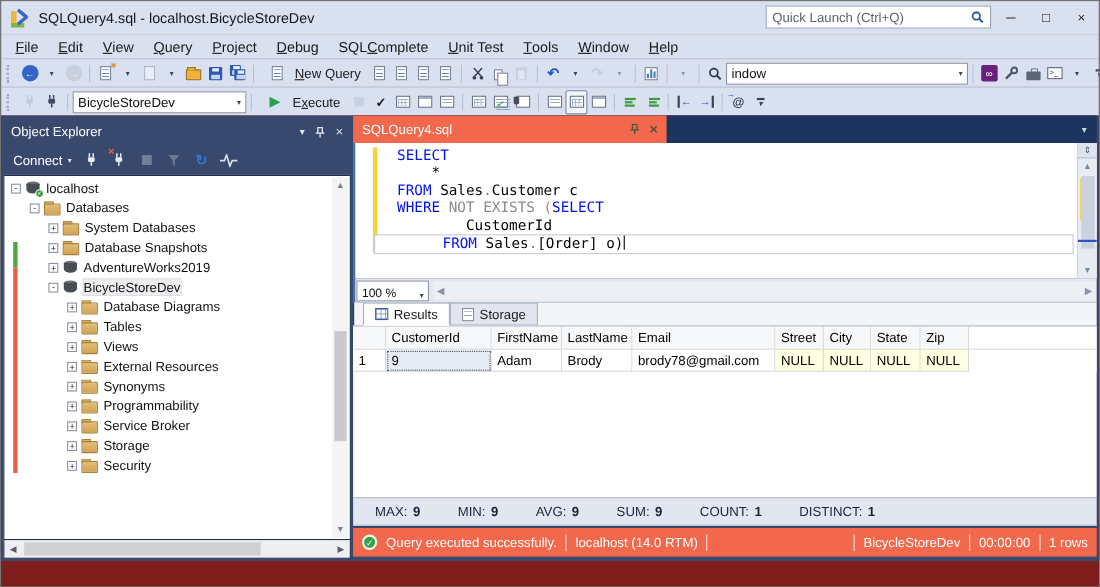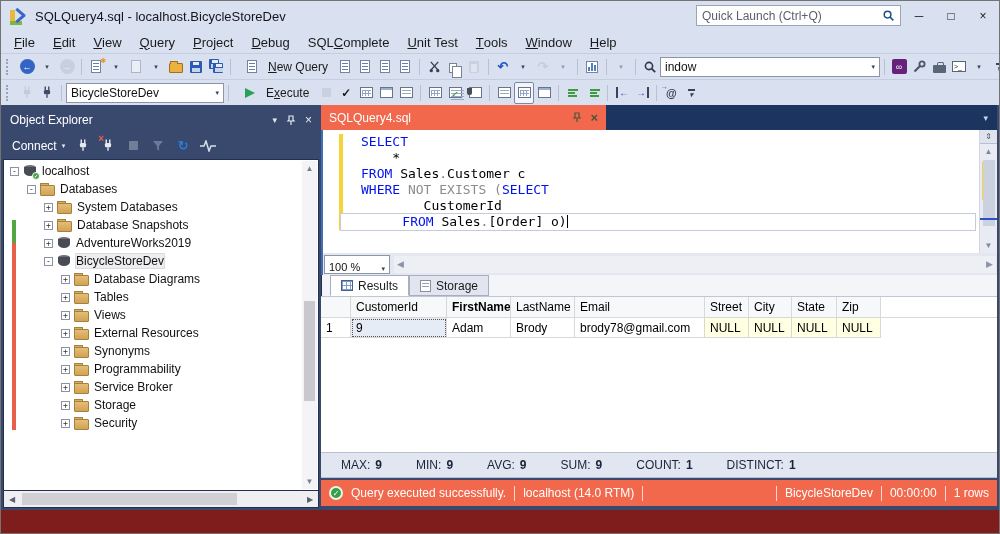--- a/index.html
+++ b/index.html
@@ -646,21 +646,21 @@
             </div>
             <div class="rtab">
               <i class="rt-msg"></i>
               <span>Storage</span>
             </div>
           </div>
         <div class="grid" id="grid">
             <div class="g-row">
               <div class="g-cell g-h" style="width: 30px;"></div>
               <div class="g-cell g-h" style="width: 96px;">CustomerId</div>
-              <div class="g-cell g-h" style="width: 64px; font-weight: bold;">FirstName</div>
+              <div class="g-cell g-h" style="width: 64px;">FirstName</div>
               <div class="g-cell g-h" style="width: 64px;">LastName</div>
               <div class="g-cell g-h" style="width: 130px;">Email</div>
               <div class="g-cell g-h" style="width: 44px;">Street</div>
               <div class="g-cell g-h" style="width: 43px;">City</div>
               <div class="g-cell g-h" style="width: 45px; text-align: center;">State</div>
               <div class="g-cell g-h" style="width: 44px;">Zip</div>
               <div class="g-fill"></div>
             </div>
             <div class="g-row">
               <div class="g-cell g-d" style="width: 30px;">1</div>

